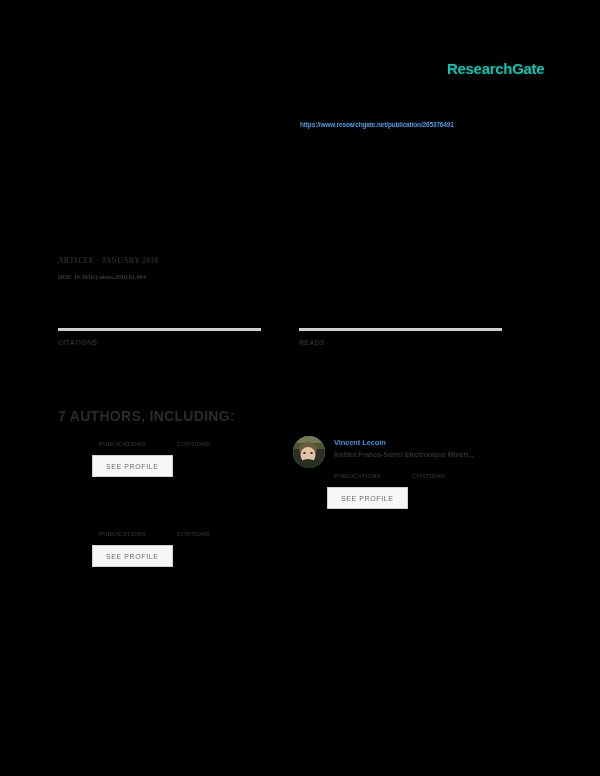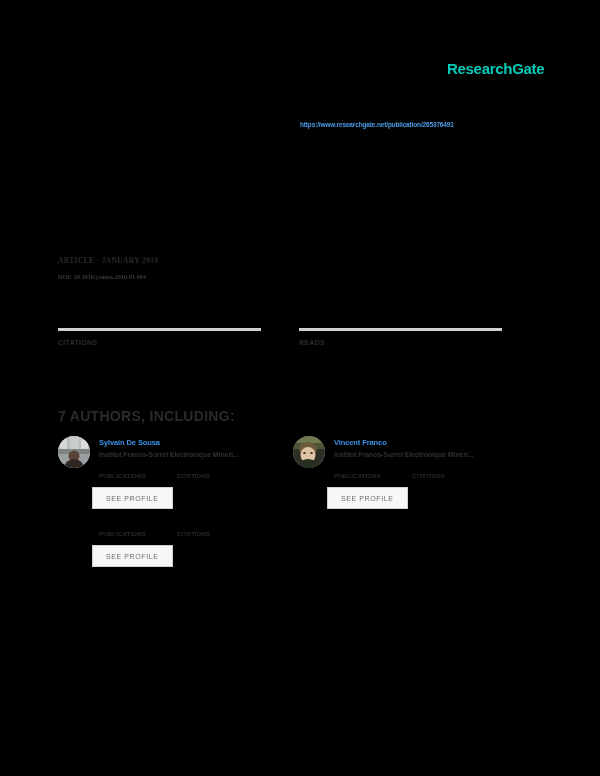--- a/index.html
+++ b/index.html
@@ -244,38 +244,20 @@
       <div class="metric-label">READS</div>
       <div class="metric-value"></div>
     </div>
   </div>
 
   <div class="authors-heading">7 AUTHORS, INCLUDING:</div>
 
   <div class="authors-grid">
 
     <div class="author-card">
-      <div class="author-top">
-        <div class="avatar">
-          <svg width="32" height="32" viewBox="0 0 32 32">
-            <rect width="32" height="32" fill="#9aa0a2"></rect>
-            <rect x="0" y="0" width="32" height="14" fill="#b9bfc0"></rect>
-            <rect x="2" y="3" width="7" height="11" fill="#d5d8d6"></rect>
-            <rect x="12" y="1" width="9" height="12" fill="#c9cdca"></rect>
-            <rect x="23" y="4" width="7" height="10" fill="#d9dcd8"></rect>
-            <rect x="0" y="13" width="32" height="5" fill="#7d8482"></rect>
-            <ellipse cx="16" cy="20" rx="5.5" ry="5.5" fill="#5a4437"></ellipse>
-            <ellipse cx="16" cy="32" rx="10" ry="9" fill="#2e2722"></ellipse>
-          </svg>
-        </div>
-        <div class="author-info">
-          <div class="author-name">Sylvain De Sousa</div>
-          <div class="author-affiliation">Institut Franco-Sorrel Electronique Minerl...</div>
-        </div>
-      </div>
       <div class="author-stats">
         <div class="stat">
           <div class="stat-value"></div>
           <div class="stat-label">PUBLICATIONS</div>
         </div>
         <div class="stat">
           <div class="stat-value"></div>
           <div class="stat-label">CITATIONS</div>
         </div>
       </div>
@@ -290,21 +272,21 @@
             <rect x="0" y="0" width="32" height="9" fill="#6f7a4e"></rect>
             <rect x="0" y="7" width="32" height="6" fill="#4c5438"></rect>
             <ellipse cx="15" cy="13" rx="9" ry="7" fill="#6b5a3c"></ellipse>
             <ellipse cx="15" cy="19" rx="7.5" ry="8" fill="#e0c3a4"></ellipse>
             <ellipse cx="11.5" cy="17" rx="1.3" ry="1" fill="#3b2e22"></ellipse>
             <ellipse cx="18.5" cy="17" rx="1.3" ry="1" fill="#3b2e22"></ellipse>
             <ellipse cx="15" cy="32" rx="11" ry="9" fill="#253021"></ellipse>
           </svg>
         </div>
         <div class="author-info">
-          <div class="author-name">Vincent Franco</div>
+          <div class="author-name">Vincent Lecoin</div>
           <div class="author-affiliation">Institut Franco-Sorrel Electronique Minerl...</div>
         </div>
       </div>
       <div class="author-stats">
         <div class="stat">
           <div class="stat-value"></div>
           <div class="stat-label">PUBLICATIONS</div>
         </div>
         <div class="stat">
           <div class="stat-value"></div>

